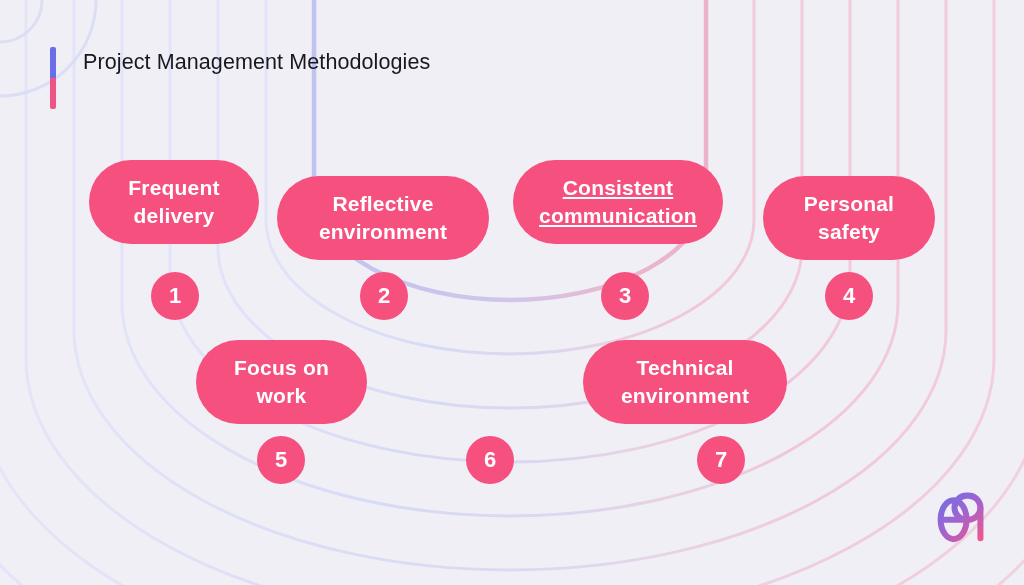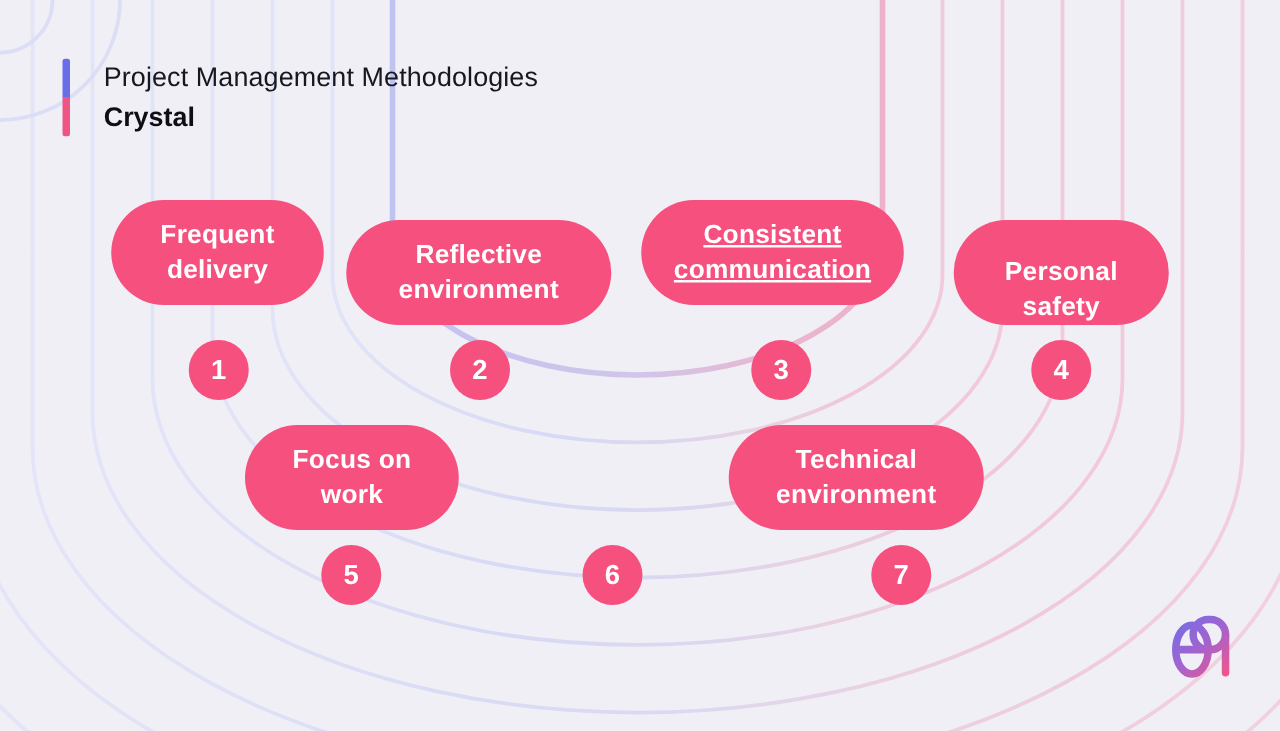--- a/index.html
+++ b/index.html
@@ -25,21 +25,21 @@
   .title{font-size:21.5px;font-weight:800;color:#0e0e14;line-height:30px;margin-top:2px;}
   .pill{
     position:absolute;height:84px;border-radius:42px;background:var(--pill,#f5507e);
     display:flex;align-items:center;justify-content:center;text-align:center;
     color:var(--text-on-pill,#fff);font-size:21px;font-weight:700;line-height:28px;
     padding:0 26px;letter-spacing:.2px;
   }
   .p1{left:89px;top:160px;width:170px;}
   .p2{left:277px;top:176px;width:212px;}
   .p3{left:513px;top:160px;width:210px;text-decoration:underline;}
-  .p4{left:763px;top:176px;width:172px;align-items:flex-end;}
+  .p4{left:763px;top:176px;width:172px;}
   .p5{left:196px;top:340px;width:171px;}
   .p6{left:386px;top:340px;width:213px;}
   .p7{left:583px;top:340px;width:204px;}
   .badge{
     position:absolute;width:48px;height:48px;border-radius:50%;background:var(--pill,#f5507e);
     display:flex;align-items:center;justify-content:center;
     color:var(--text-on-pill,#fff);font-size:22px;font-weight:700;
   }
   .b1{left:151px;top:272px;} .b2{left:360px;top:272px;} .b3{left:601px;top:272px;} .b4{left:825px;top:272px;}
   .b5{left:257px;top:436px;} .b6{left:466px;top:436px;} .b7{left:697px;top:436px;}
@@ -84,21 +84,20 @@
       <path d="M -70 -30 L -70 413 A 580 319 0 0 0 1090 413 L 1090 -30" stroke="url(#arcGrad)" stroke-width="3" stroke-opacity="0.7"></path>
       <path d="M 0 42 A 42 42 0 0 0 42 0" stroke="#d9dcf6" stroke-width="3" stroke-opacity="0.9"></path>
       <path d="M 0 96 A 96 96 0 0 0 96 0" stroke="#d9dcf6" stroke-width="3" stroke-opacity="0.9"></path>
     </g>
   </svg>
 
   <div class="header">
     <div class="accent-bar"></div>
     <div class="titles">
       <div class="eyebrow">Project Management Methodologies</div>
-      <div class="title">Crystal</div>
     </div>
   </div>
 
   <div class="pill p1">
       <span>Frequent delivery</span>
     </div>
   <div class="pill p2">
       <span>Reflective environment</span>
     </div>
   <div class="pill p3">

